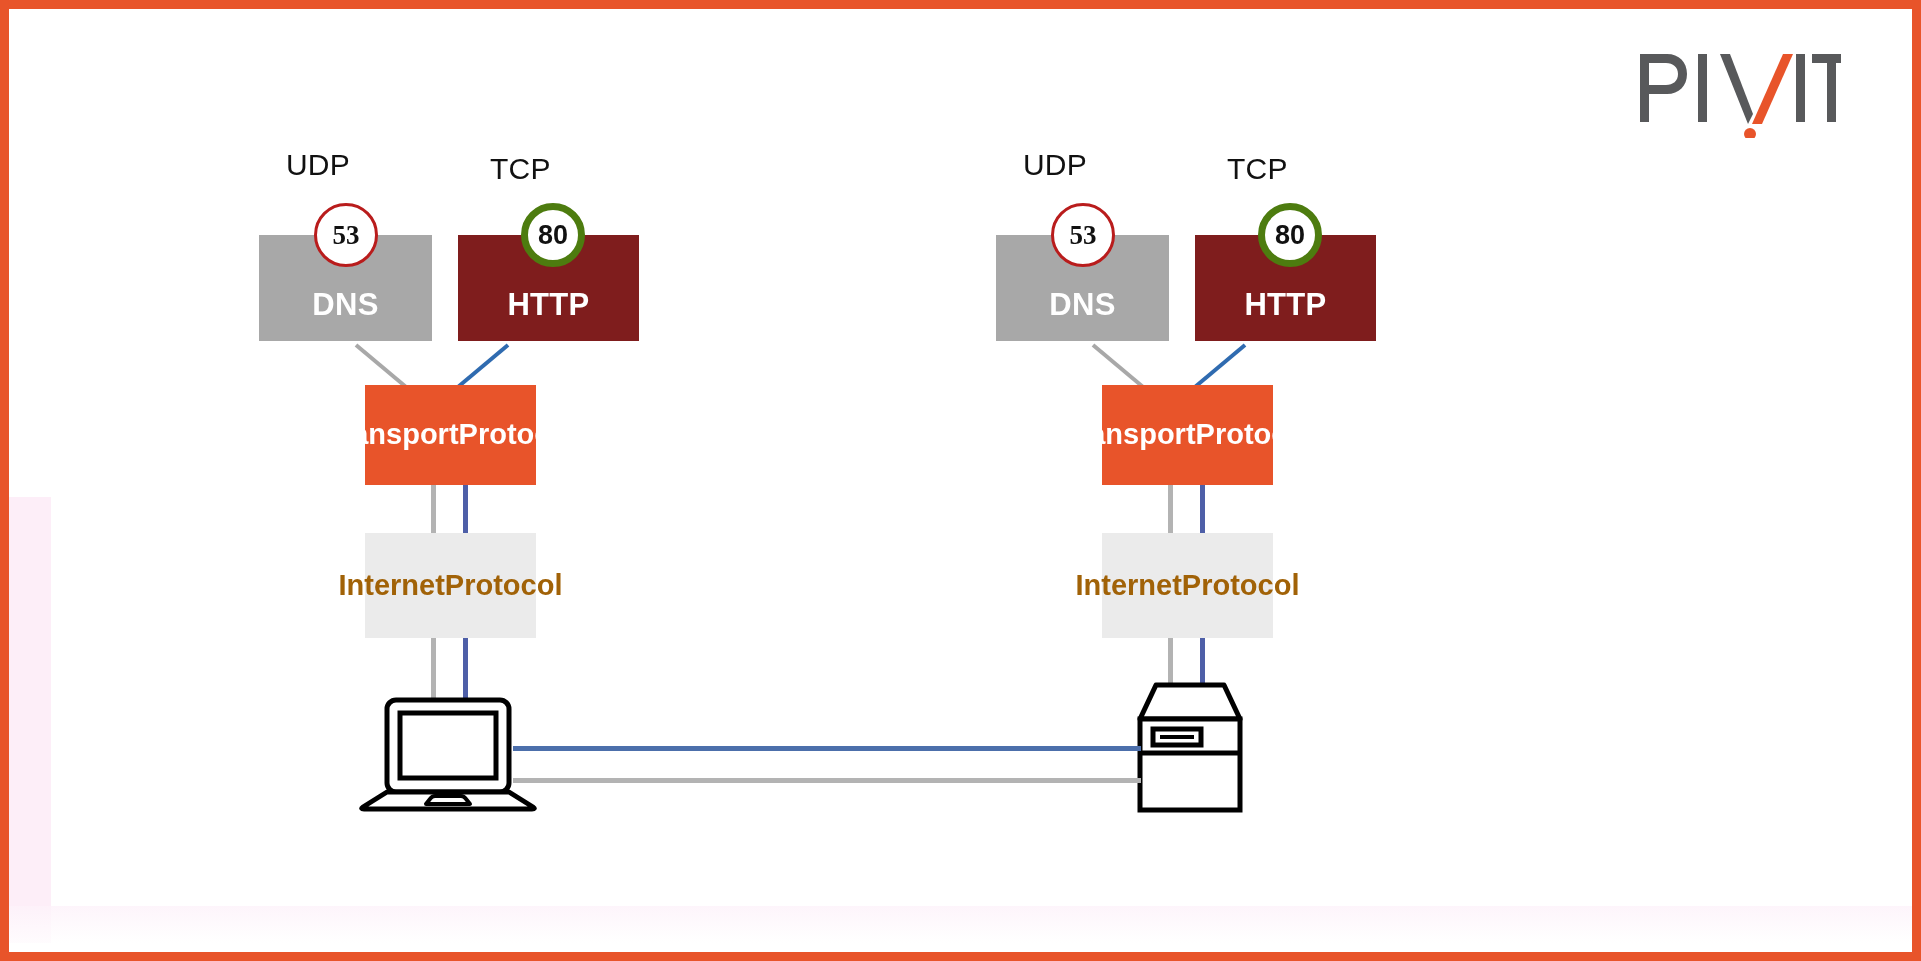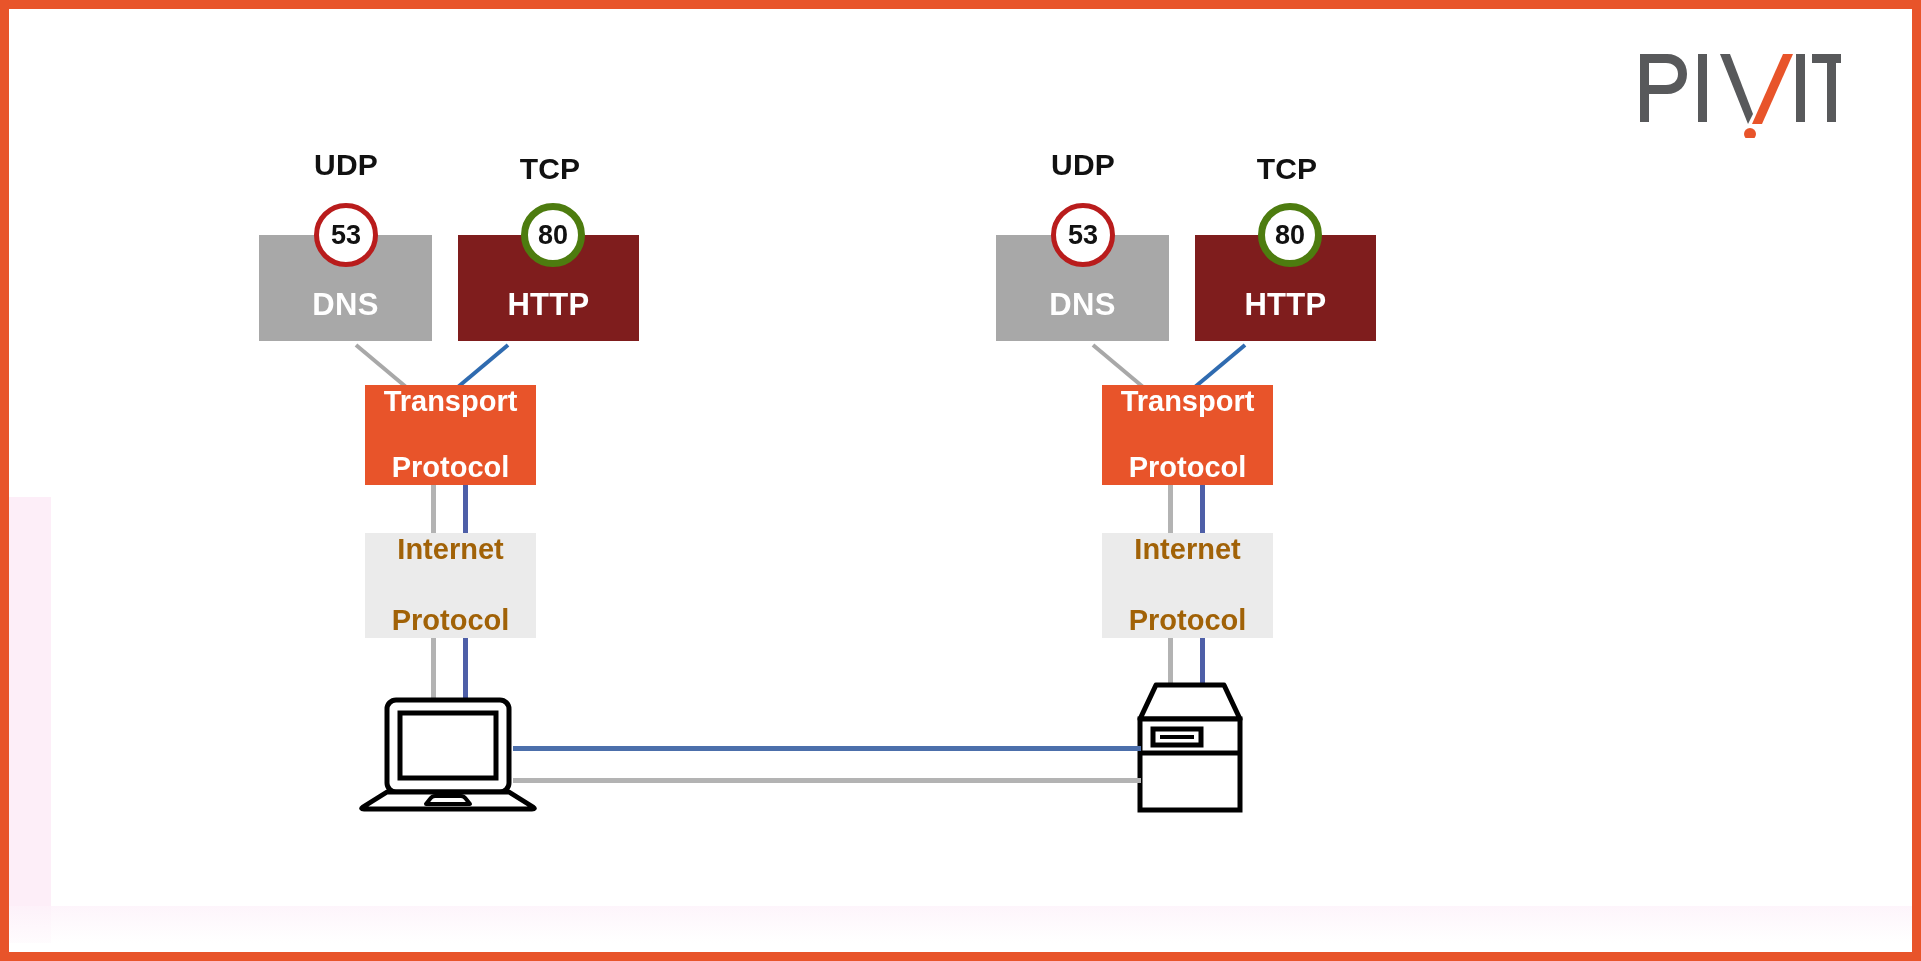--- a/index.html
+++ b/index.html
@@ -60,26 +60,26 @@
     top: 52px;
     height: 82px;
     display: flex;
     align-items: center;
   }
   #logo svg { display: block; }
 
   
   .proto-label {
     position: absolute;
-    font-weight: bold;
+    font-weight: normal;
     font-size: 30px;
     color: #111111;
     letter-spacing: .2px;
     white-space: nowrap;
-    text-align: center;
+    text-align: left;
   }
   .app-box {
     position: absolute;
     box-sizing: border-box;
     display: flex;
     align-items: flex-end;
     justify-content: center;
   }
   .app-box .app-name {
     font-size: 31px;
@@ -98,30 +98,30 @@
     height: 64px;
     border-radius: 50%;
     background: #ffffff;
     display: flex;
     align-items: center;
     justify-content: center;
     font-size: 27px;
     font-weight: bold;
     color: #111111;
   }
-  .port-circle.dns-port { border: 5px solid #b91c1c; }
+  .port-circle.dns-port { border: 3px solid #b91c1c; font-family: Liberation Serif, serif; }
   .port-circle.http-port { border: 7px solid #4d7c0f; }
 
   .stack-box {
     position: absolute;
     box-sizing: border-box;
     display: flex;
-    flex-direction: column;
+    flex-direction: row;
     align-items: center;
-    justify-content: space-between;
+    justify-content: center;
     line-height: 1.16;
     text-align: center;
   }
   .stack-box.transport {
     background: #e8542a;
     color: #ffffff;
     font-size: 29px;
     font-weight: bold;
   }
   .stack-box.internet {

